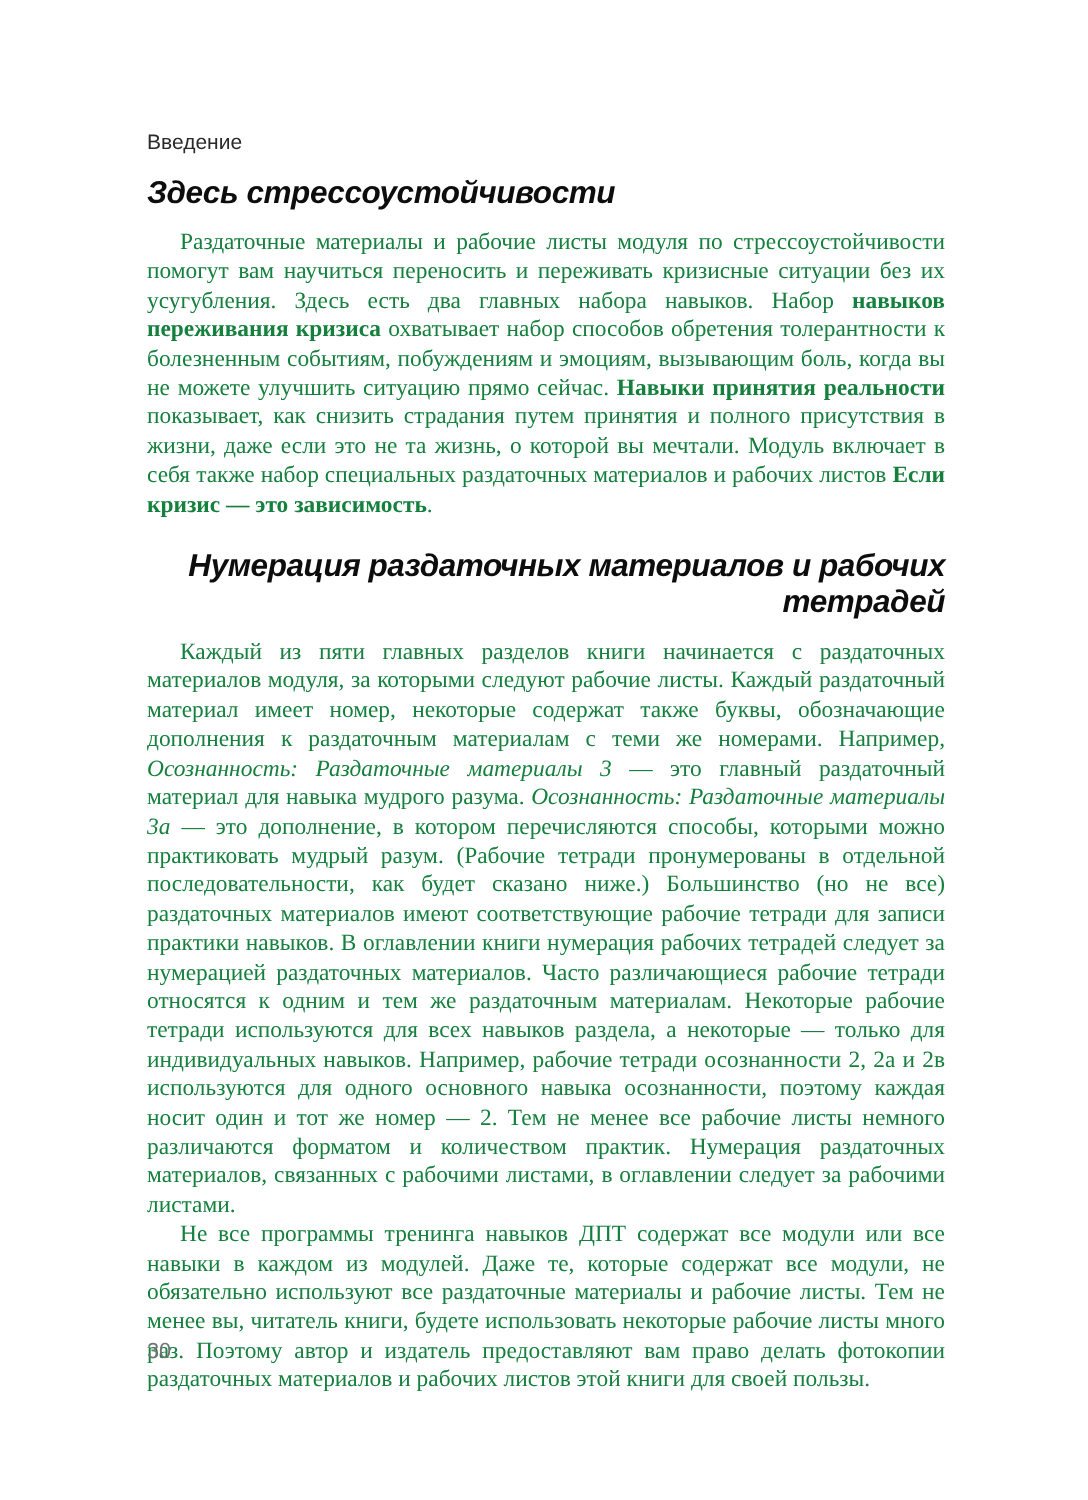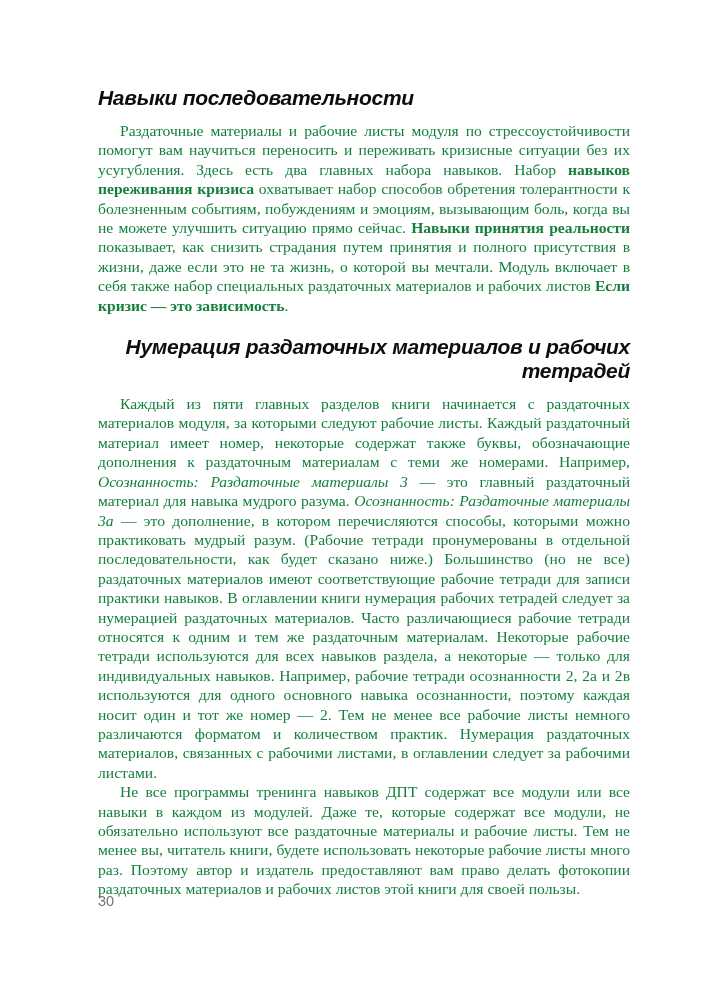--- a/index.html
+++ b/index.html
@@ -55,23 +55,24 @@
     font-family: "Liberation Sans", sans-serif;
     font-size: 14.5px;
     color: #737373;
   }
 </style>
 </head>
 <body>
 
 <div class="page">
 
+  <div class="running-head">Введение</div>
 
   <section class="section">
-    <h2 class="section-heading">Навыки последовательности</h2>
+    <h2 class="section-heading">Здесь стрессоустойчивости</h2>
     <p class="body-para"><span>Раздаточные материалы и рабочие листы модуля по стрессоустойчивости помогут вам научиться переносить и переживать кризисные ситуации без их усугубления. Здесь есть два главных набора навыков. Набор </span><span class="run-bold">навыков переживания кризиса</span><span> охватывает набор способов обретения толерантности к болезненным событиям, побуждениям и эмоциям, вызывающим боль, когда вы не можете улучшить ситуацию прямо сейчас. </span><span class="run-bold">Навыки принятия реальности</span><span> показывает, как снизить страдания путем принятия и полного присутствия в жизни, даже если это не та жизнь, о которой вы мечтали. Модуль включает в себя также набор специальных раздаточных материалов и рабочих листов </span><span class="run-bold">Если кризис — это зависимость</span><span>.</span></p>
   </section>
 
   <section class="section">
     <h2 class="section-heading">Нумерация раздаточных материалов и рабочих тетрадей</h2>
     <p class="body-para"><span>Каждый из пяти главных разделов книги начинается с раздаточных материалов модуля, за которыми следуют рабочие листы. Каждый раздаточный материал имеет номер, некоторые содержат также буквы, обозначающие дополнения к раздаточным материалам с теми же номерами. Например, </span><span class="run-italic">Осознанность: Раздаточные материалы 3</span><span> — это главный раздаточный материал для навыка мудрого разума. </span><span class="run-italic">Осознанность: Раздаточные материалы 3а</span><span> — это дополнение, в котором перечисляются способы, которыми можно практиковать мудрый разум. (Рабочие тетради пронумерованы в отдельной последовательности, как будет сказано ниже.) Большинство (но не все) раздаточных материалов имеют соответствующие рабочие тетради для записи практики навыков. В оглавлении книги нумерация рабочих тетрадей следует за нумерацией раздаточных материалов. Часто различающиеся рабочие тетради относятся к одним и тем же раздаточным материалам. Некоторые рабочие тетради используются для всех навыков раздела, а некоторые — только для индивидуальных навыков. Например, рабочие тетради осознанности 2, 2а и 2в используются для одного основного навыка осознанности, поэтому каждая носит один и тот же номер — 2. Тем не менее все рабочие листы немного различаются форматом и количеством практик. Нумерация раздаточных материалов, связанных с рабочими листами, в оглавлении следует за рабочими листами.</span></p>
     <p class="body-para"><span>Не все программы тренинга навыков ДПТ содержат все модули или все навыки в каждом из модулей. Даже те, которые содержат все модули, не обязательно используют все раздаточные материалы и рабочие листы. Тем не менее вы, читатель книги, будете использовать некоторые рабочие листы много раз. Поэтому автор и издатель предоставляют вам право делать фотокопии раздаточных материалов и рабочих листов этой книги для своей пользы.</span></p>
   </section>
 
   <div class="page-number">30</div>

